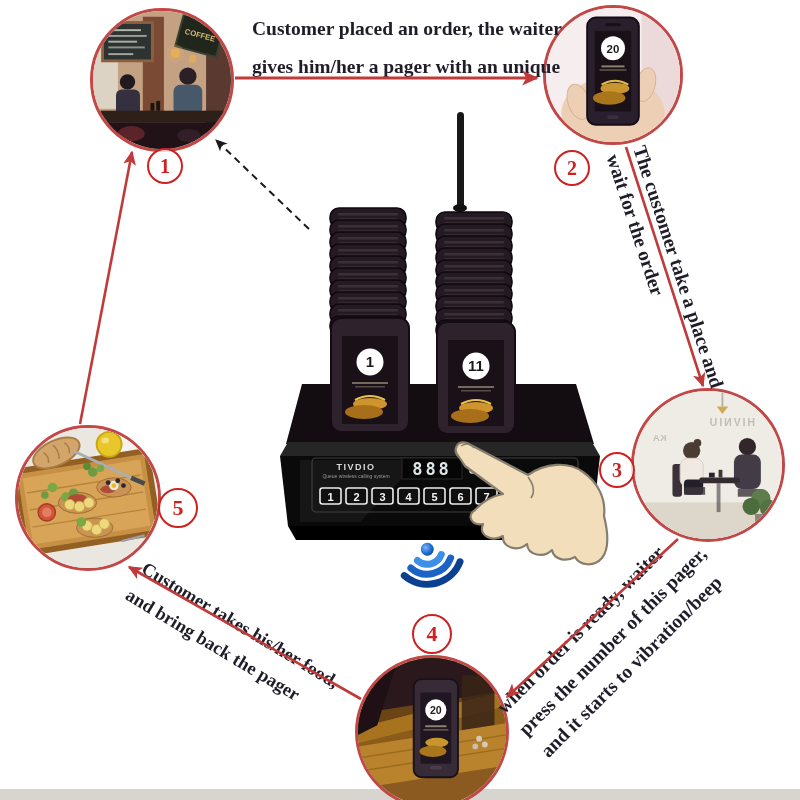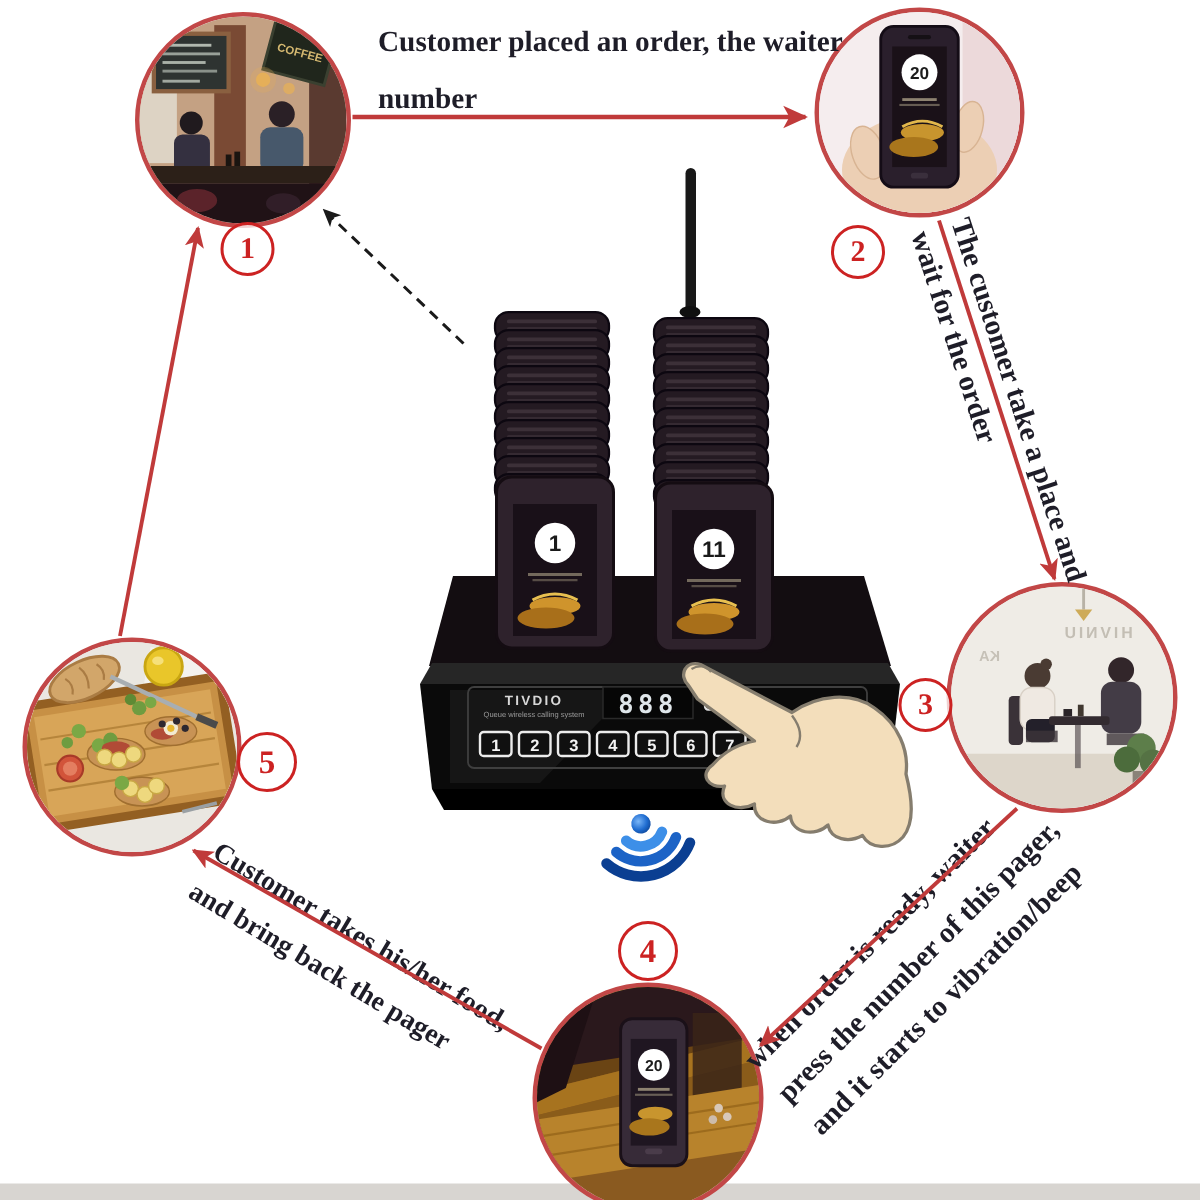--- a/index.html
+++ b/index.html
@@ -364,21 +364,21 @@
   </svg>
 
   <div class="badge" style="left:147px;top:148px;width:32px;height:32px;font-size:20px;">1</div>
   <div class="badge" style="left:554px;top:150px;width:32px;height:32px;font-size:20px;">2</div>
   <div class="badge" style="left:599px;top:452px;width:32px;height:32px;font-size:20px;">3</div>
   <div class="badge" style="left:412px;top:614px;width:36px;height:36px;font-size:22px;">4</div>
   <div class="badge" style="left:158px;top:488px;width:36px;height:36px;font-size:22px;">5</div>
 
   <div class="ann" id="annotation-step1">
     <span class="ann-line">Customer placed an order, the waiter</span>
-    <span class="ann-line">number</span>
+    <span class="ann-line">gives him/her a pager with an unique</span>
   </div>
   <div class="ann" id="annotation-step2">
     <span class="ann-line">The customer take a place and</span>
     <span class="ann-line">wait for the order</span>
   </div>
   <div class="ann" id="annotation-step4">
     <span class="ann-line">when order is ready, waiter</span>
     <span class="ann-line">press the number of this pager,</span>
     <span class="ann-line">and it starts to vibration/beep</span>
   </div>

